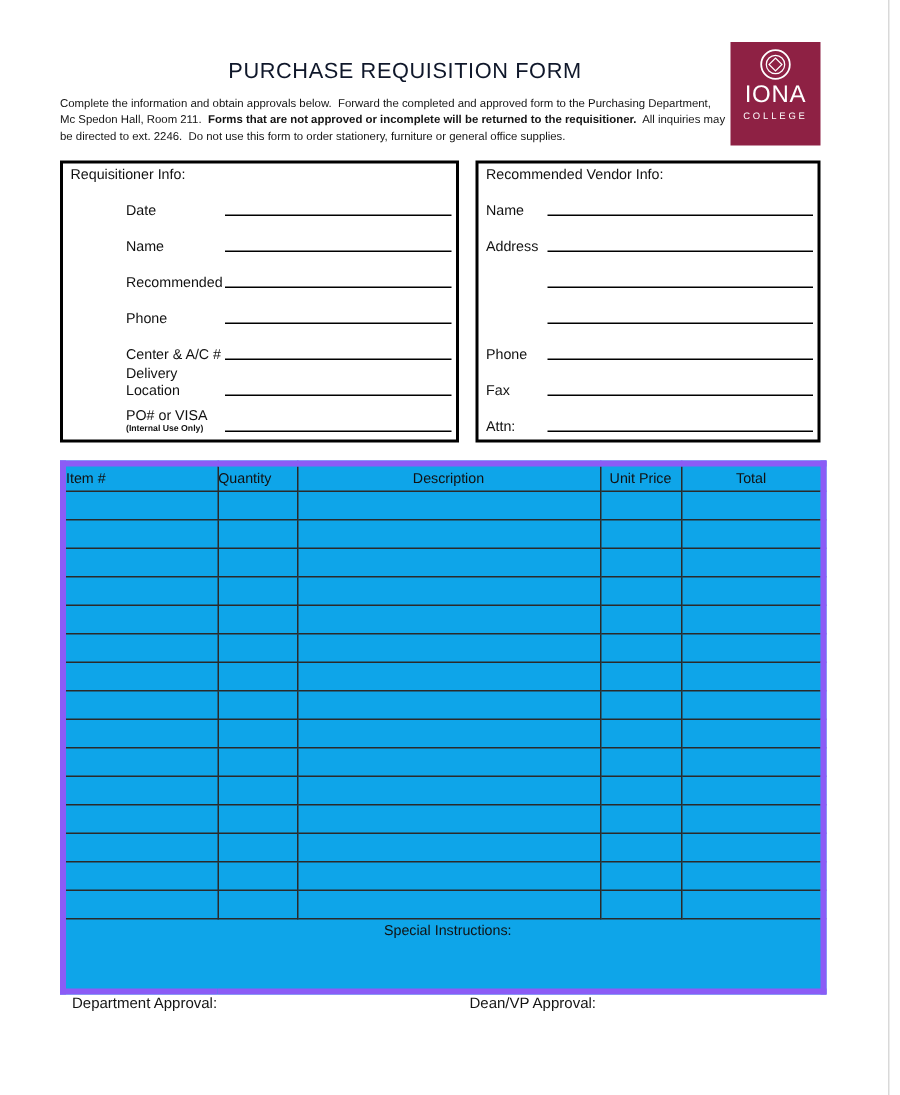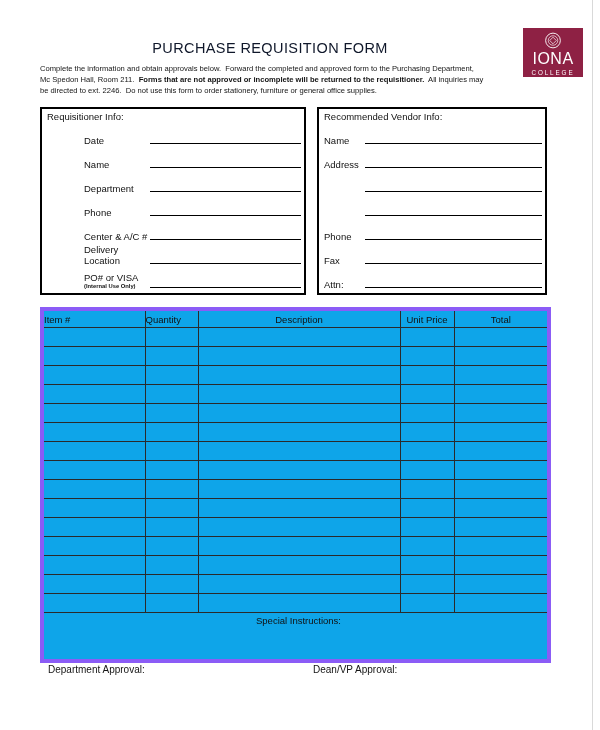--- a/index.html
+++ b/index.html
@@ -14,21 +14,21 @@
   .title{
     position:absolute;left:40px;top:40px;width:460px;text-align:center;
     font-size:14.5px;font-weight:400;letter-spacing:.4px;color:#0f172a;
   }
   .instructions{position:absolute;left:40px;top:63px;width:460px;}
   .instr-line{font-size:7.6px;line-height:11px;white-space:pre;color:#141414;}
   .instr-line b{font-weight:bold;}
 
   
   .logo{
-    position:absolute;left:523px;top:28px;width:60px;height:49px;
+    position:absolute;left:487px;top:28px;width:60px;height:69px;
     display:flex;flex-direction:column;align-items:center;
   }
   .logo .seal{margin-top:4px;width:22px;height:22px;}
   .logo .l1{color:#fff;font-size:16px;line-height:18px;letter-spacing:.5px;margin-top:1px;font-weight:400;}
   .logo .l2{color:#fff;font-size:6.3px;letter-spacing:1.9px;line-height:8px;margin-top:1px;font-weight:400;}
 
   
   .info-box{position:absolute;top:107px;height:188px;border:2px solid #000;box-sizing:border-box;background:#fff;}
   .box-left{left:40px;width:266px;}
   .box-right{left:317px;width:230px;}
@@ -94,21 +94,21 @@
         <span class="field-line"></span>
       </div>
       <div class="field-row">
         <span class="field-label">
           <span>Name</span>
         </span>
         <span class="field-line"></span>
       </div>
       <div class="field-row">
         <span class="field-label">
-          <span>Department</span>
+          <span>Recommended</span>
         </span>
         <span class="field-line"></span>
       </div>
       <div class="field-row">
         <span class="field-label">
           <span>Phone</span>
         </span>
         <span class="field-line"></span>
       </div>
       <div class="field-row">

